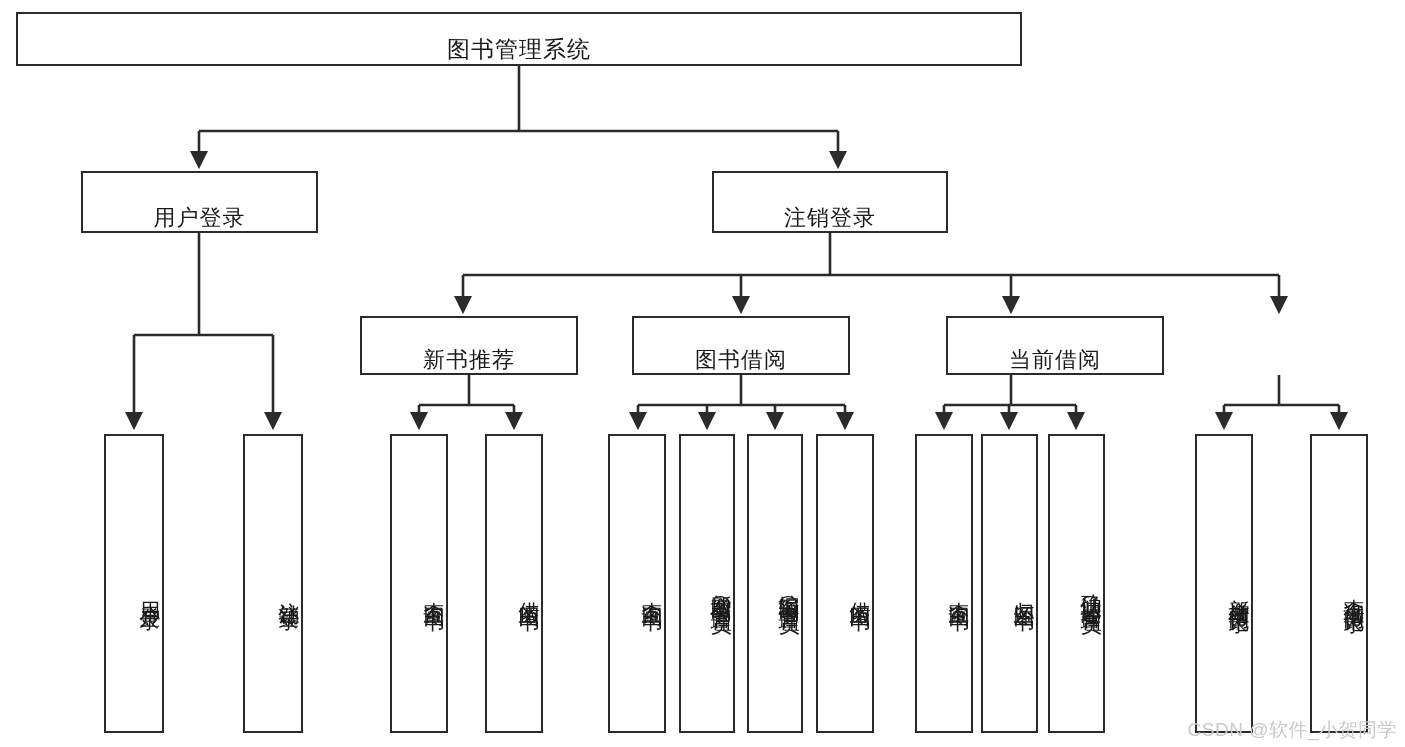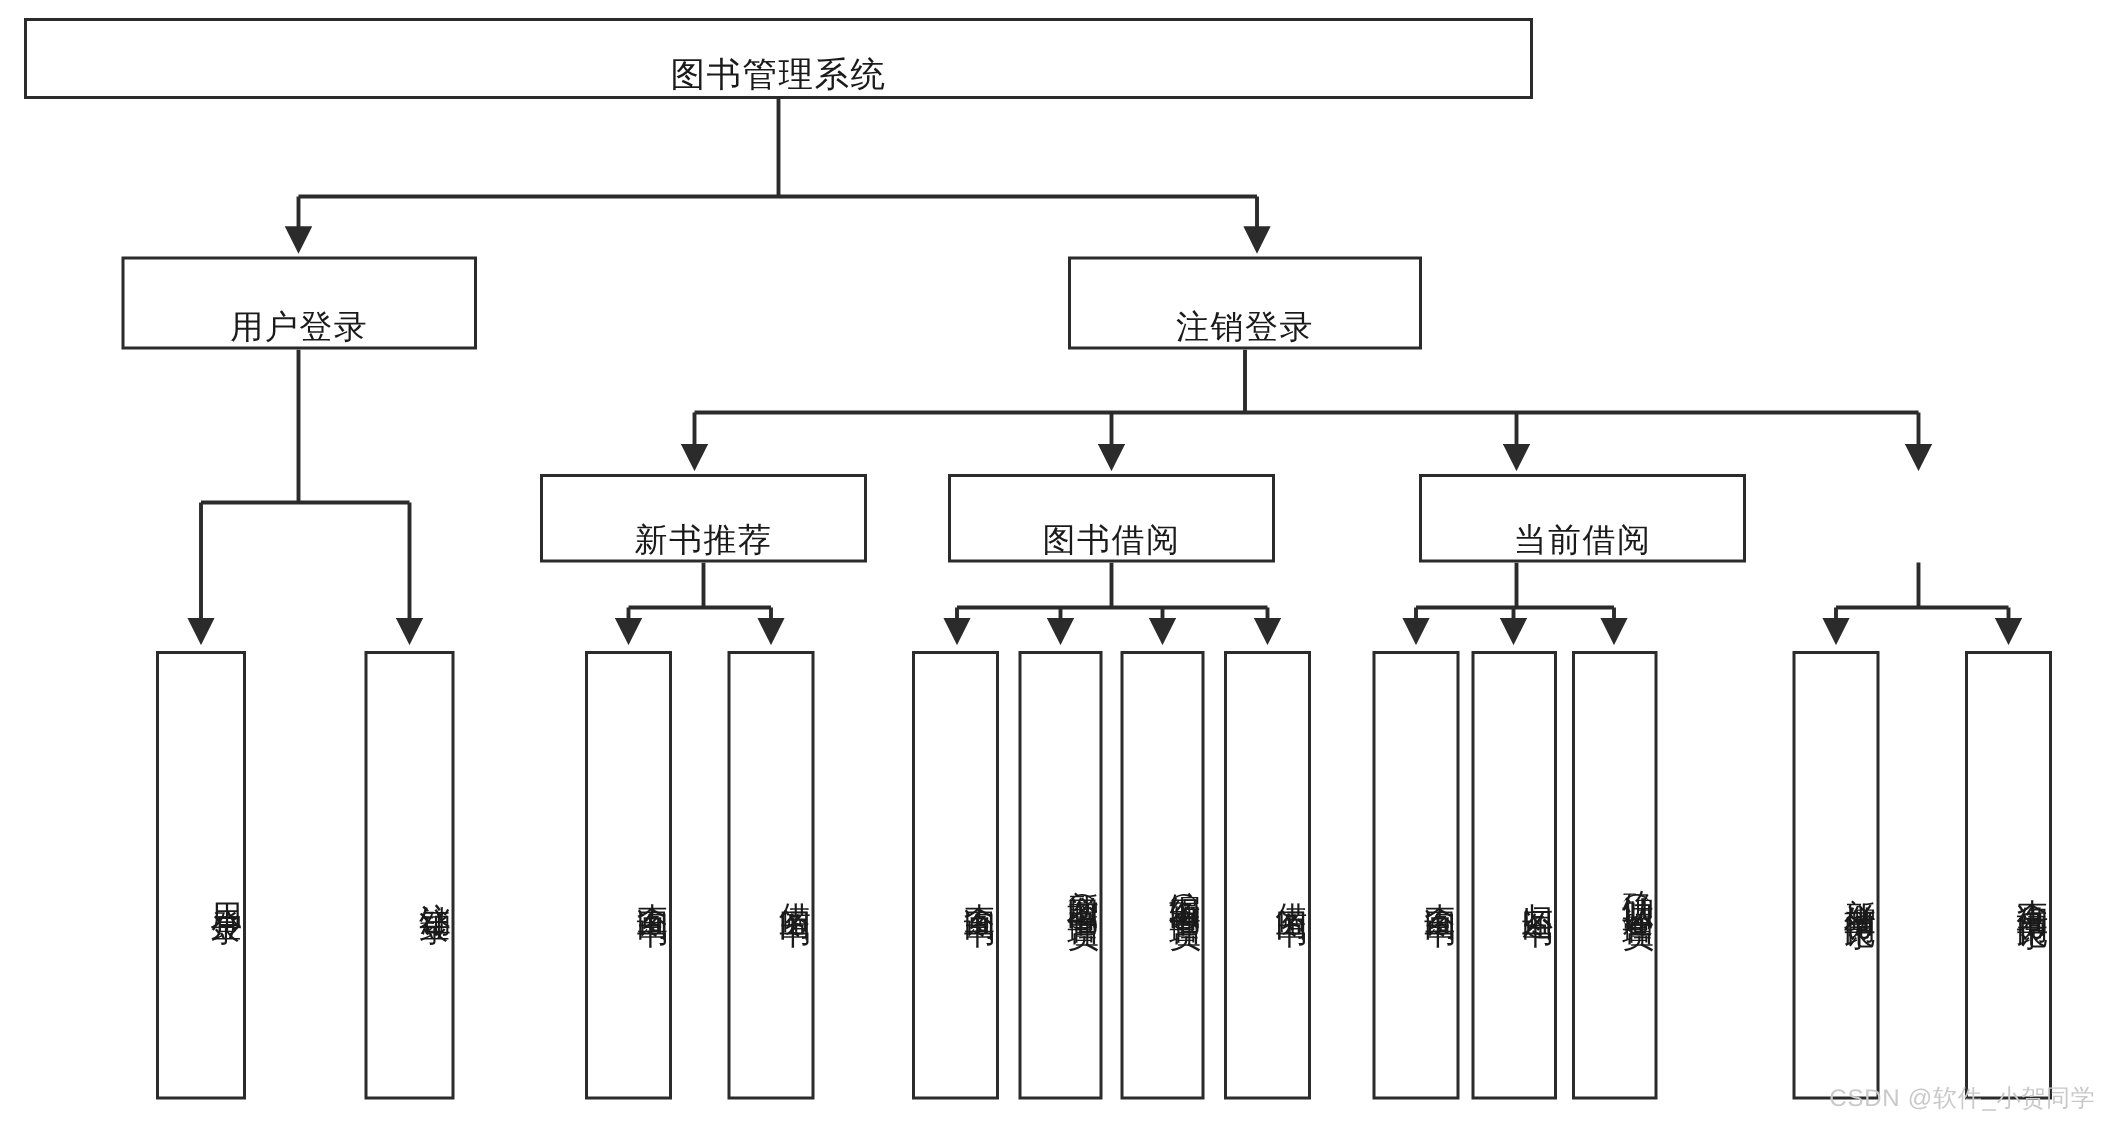--- a/index.html
+++ b/index.html
@@ -56,21 +56,21 @@
   }
   .node.v .vtext {
     writing-mode: vertical-rl;
     text-orientation: upright;
     display: block;
   }
   .watermark {
     position: absolute;
     right: 8px;
     bottom: 4px;
-    font-size: 16px;
+    font-size: 19px;
     color: #c9c9c9;
     letter-spacing: 0.5px;
     white-space: nowrap;
     z-index: 3;
   }
 </style>
 </head>
 <body>
 
 <div id="canvas">

